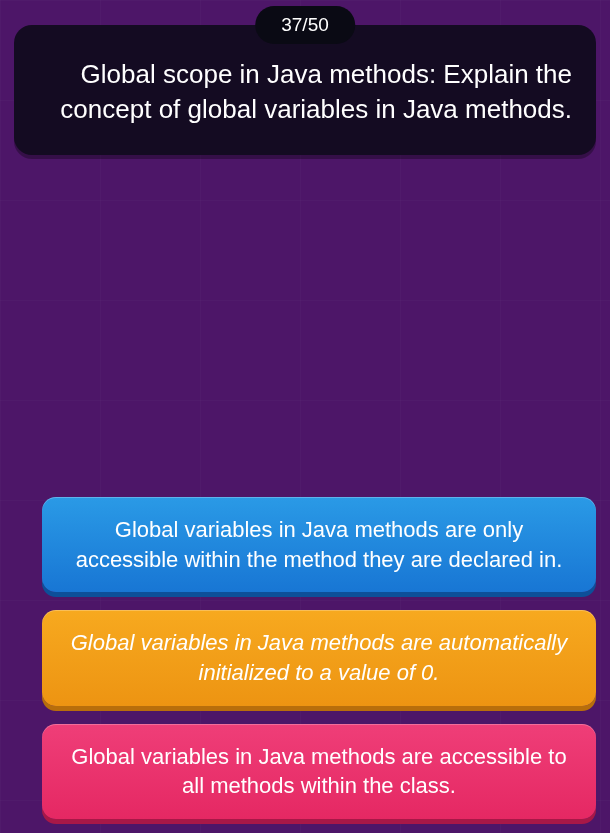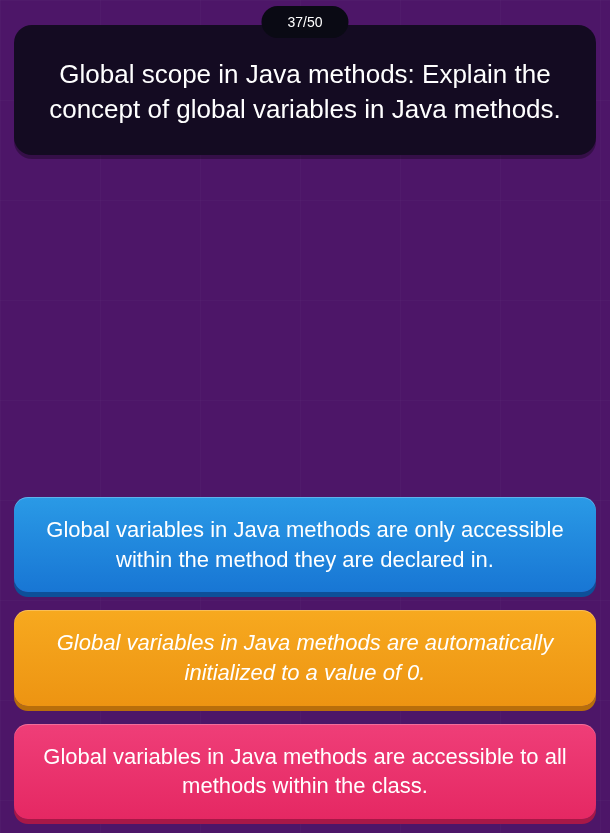--- a/index.html
+++ b/index.html
@@ -17,34 +17,34 @@
   }
   .counter-badge {
     position: absolute;
     top: 6px;
     left: 50%;
     transform: translateX(-50%);
     background: #0a0a14;
     color: #fff;
     padding: 8px 26px;
     border-radius: 22px;
-    font-size: 14px;
+    font-size: 19px;
     font-weight: 400;
     z-index: 2;
   }
   .question-card {
     position: absolute;
     top: 25px;
     left: 14px;
     right: 14px;
     background: #140b22;
     border-radius: 18px;
     padding: 32px 24px 28px;
     color: #fff;
-    text-align: center;
+    text-align: right;
     font-size: 26px;
     line-height: 1.35;
     font-weight: 400;
     box-shadow: 0 4px 0 rgba(0,0,0,0.3);
   }
   .answers {
     position: absolute;
     left: 14px;
     right: 14px;
     bottom: 14px;
@@ -57,20 +57,21 @@
     padding: 18px 20px;
     color: #fff;
     text-align: center;
     font-size: 22px;
     line-height: 1.35;
     font-weight: 400;
     cursor: pointer;
     position: relative;
     border: none;
     font-family: inherit;
+    margin-left: 28px;
   }
   .answer-1 {
     background: linear-gradient(180deg, #2a9ae6 0%, #1876d4 100%);
     box-shadow: 0 5px 0 #0d4f99, inset 0 1px 0 rgba(255,255,255,0.25);
   }
   .answer-2 {
     background: linear-gradient(180deg, #16b9a6 0%, #0e9688 100%);
     box-shadow: 0 5px 0 #0a6b60, inset 0 1px 0 rgba(255,255,255,0.25);
   }
   .answer-3 {

